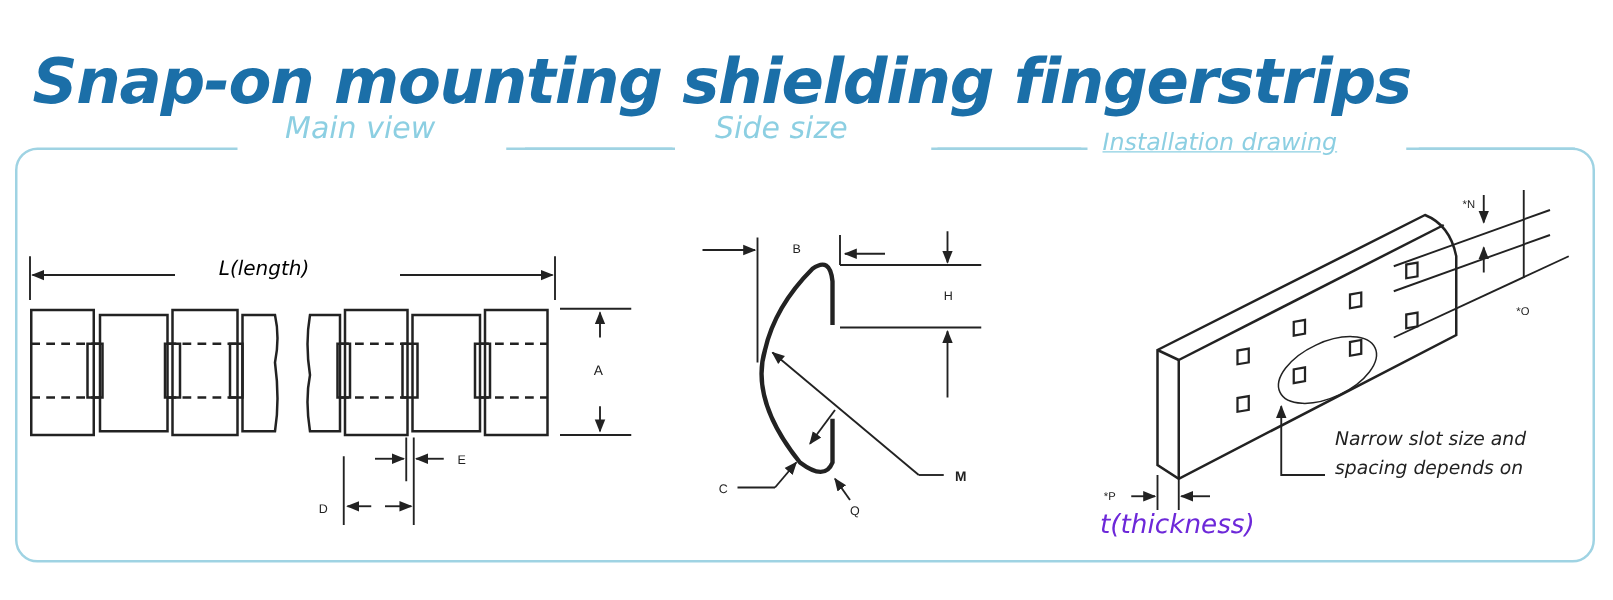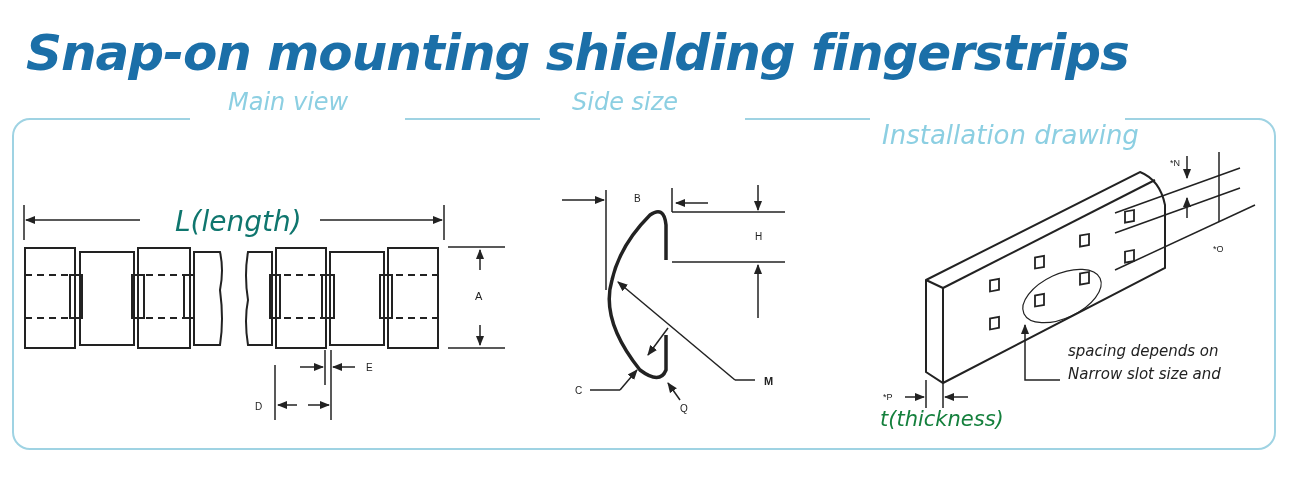--- a/index.html
+++ b/index.html
@@ -1,27 +1,27 @@
 <!DOCTYPE html>
 <html><head>
 <meta charset="utf-8">
 <style>
   html, body { margin:0; padding:0; background:#ffffff; }
   body { width:1290px; height:480px; position:relative; overflow:hidden; font-family:"DejaVu Sans", sans-serif; }
-  .title { position:absolute; left:26px; top:24px; font-size:50px; font-weight:bold; font-style:italic; color:#1b6fa8; letter-spacing:-1px; white-space:nowrap; }
+  .title { position:absolute; left:26px; top:36px; font-size:50px; font-weight:bold; font-style:italic; color:#1b6fa8; letter-spacing:-1px; white-space:nowrap; }
   .frame { position:absolute; left:12px; top:118px; width:1260px; height:328px; border:2px solid #9fd3e3; border-radius:18px; }
   .sec-label { position:absolute; top:88px; font-size:24px; font-style:italic; color:#8ccfe2; background:#fff; padding:0 8px; white-space:nowrap; }
-  .sec-label.small { font-size:26px; top:120px; }
+  .sec-label.small { font-size:19px; top:103px;text-decoration:underline; }
   .mask { position:absolute; top:112px; height:12px; background:#fff; }
   .hline { position:absolute; height:2px; background:#9fd3e3; top:118px; }
   svg { position:absolute; left:0; top:0; }
   .lbl { font-family:"Liberation Sans", sans-serif; fill:#222; }
   .note { position:absolute; left:1068px; top:340px; font-size:15px; font-style:italic; color:#222; line-height:23px; white-space:nowrap; }
-  .L-label { position:absolute; left:175px; top:205px; font-size:28px; font-style:italic; color:#0f766e; }
-  .t-label { position:absolute; left:880px; top:407px; font-size:21px; font-style:italic; color:#15803d; }
+  .L-label { position:absolute; left:175px; top:205px; font-size:16px; font-style:italic; color:#000000; }
+  .t-label { position:absolute; left:880px; top:407px; font-size:21px; font-style:italic; color:#6d28d9; }
 </style>
 </head>
 <body>
 
 <div class="title">Snap-on mounting shielding fingerstrips</div>
 
 <div class="frame"></div>
 <div class="mask" style="left:190px;width:230px;"></div>
 <div class="mask" style="left:540px;width:205px;"></div>
 <div class="mask" style="left:865px;width:270px;"></div>
@@ -29,22 +29,22 @@
 <div class="hline" style="left:750px;width:120px;"></div>
 <div class="hline" style="left:1125px;width:135px;"></div>
 
 <div class="sec-label" style="left:220px;">Main view</div>
 <div class="sec-label" style="left:564px;">Side size</div>
 <div class="sec-label small" style="left:874px;">Installation drawing</div>
 
 <div class="L-label">L(length)</div>
 <div class="t-label">t(thickness)</div>
 <div class="note">
+  <div>Narrow slot size and</div>
   <div>spacing depends on</div>
-  <div>Narrow slot size and</div>
 </div>
 
 <svg width="1290" height="480" stroke="#222" fill="none" stroke-width="2">
   <defs>
     <marker id="ar" viewBox="0 0 10 10" refX="9" refY="5" markerWidth="7" markerHeight="7" orient="auto-start-reverse">
       <path d="M0,1 L10,5 L0,9 z" fill="#222" stroke="none"></path>
     </marker>
   </defs>
 
   <g>

